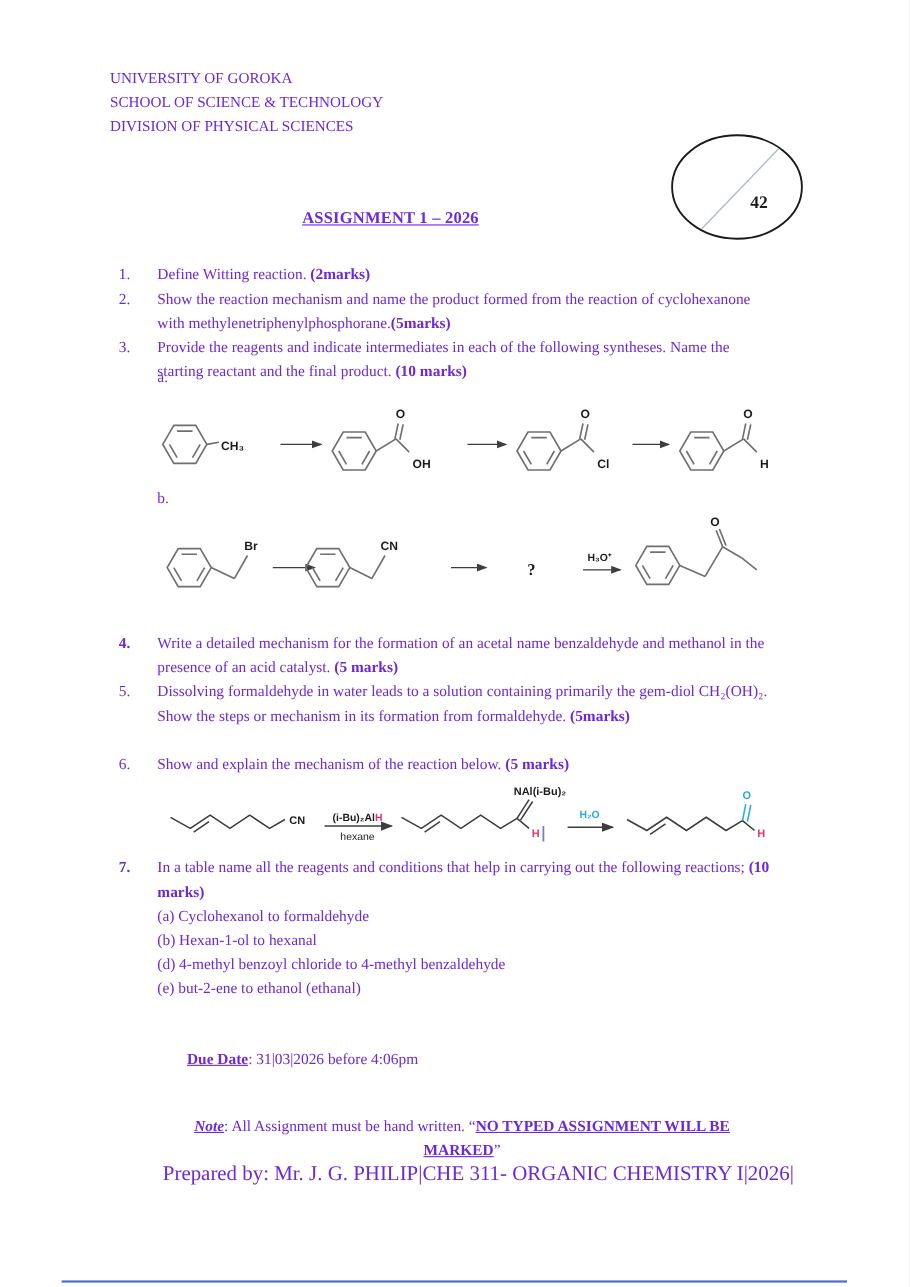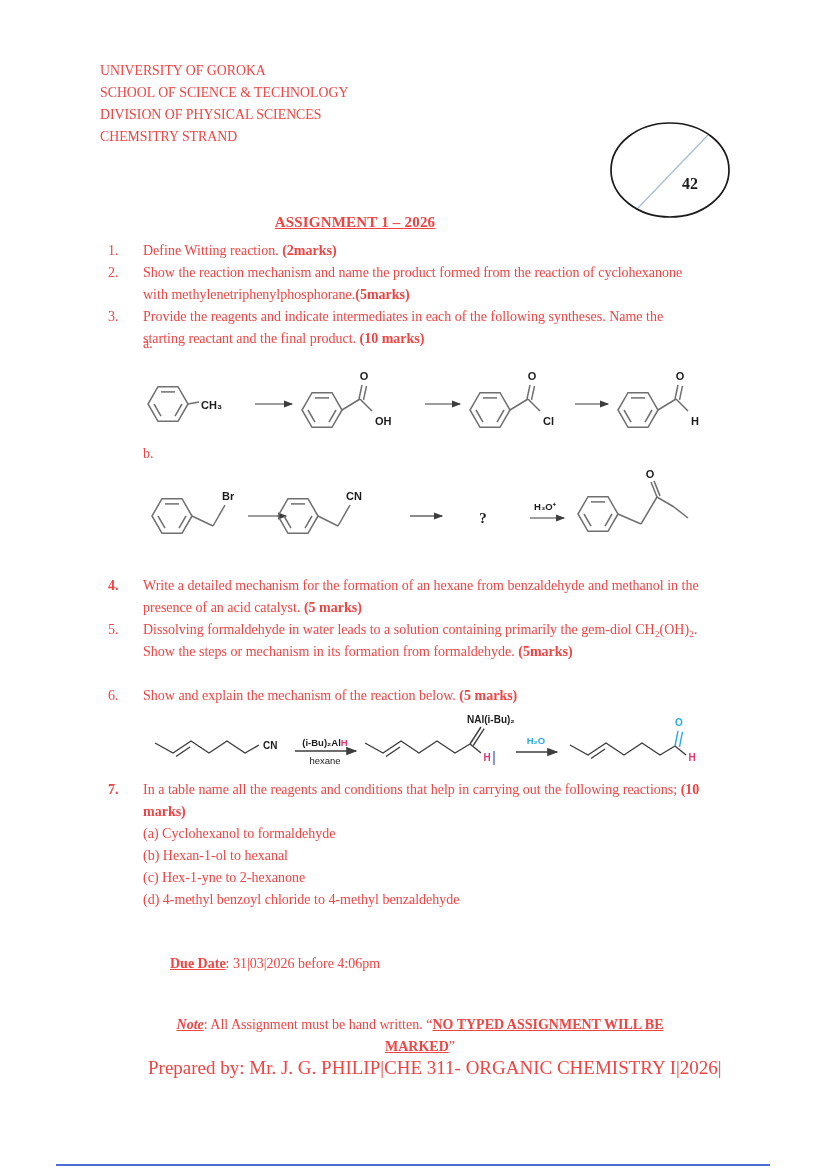--- a/index.html
+++ b/index.html
@@ -1,21 +1,21 @@
 <!DOCTYPE html>
 <html><head>
 <meta charset="utf-8">
 <style>
   html,body{margin:0;padding:0;background:#e8e8e8;}
   .page{position:relative;width:827px;height:1170px;background:#ffffff;margin:0 auto;
-        font-family:"Liberation Serif", serif;color:#ef4444;overflow:hidden;}
+        font-family:"Liberation Serif", serif;color:#6d28d9;overflow:hidden;}
   .abs{position:absolute;}
   .hdr{left:100px;top:60px;font-size:13.8px;line-height:22px;white-space:nowrap;}
   .title{left:100px;top:191px;width:510px;text-align:center;font-weight:bold;font-size:15px;
-         text-decoration:underline;letter-spacing:.2px;margin-top:23px;}
+         text-decoration:underline;letter-spacing:.2px;}
   .q{left:108px;width:600px;font-size:14px;line-height:22px;}
   .q .row{display:flex;}
   .q .num{width:35px;flex:0 0 35px;}
   .q .body{width:560px;font-family:Liberation Serif, serif;}
   .bold{font-weight:bold;}
   .sublabel{left:143px;font-size:14px;}
   .due{left:130px;top:956px;font-size:14px;margin-left:40px;}
   .due .lbl{font-weight:bold;text-decoration:underline;}
   .note{left:140px;top:1014px;width:560px;font-size:14px;line-height:22px;text-align:center;}
   .note .lbl{font-weight:bold;font-style:italic;text-decoration:underline;}
@@ -47,21 +47,20 @@
       <marker id="arr" markerWidth="9" markerHeight="8" refX="7" refY="3" orient="auto">
         <path d="M0,0 L8,3 L0,6 z" fill="#3d3d3d"></path>
       </marker>
     </defs>
   </svg>
 
   <div class="abs hdr">
     <div>UNIVERSITY OF GOROKA</div>
     <div>SCHOOL OF SCIENCE &amp; TECHNOLOGY</div>
     <div>DIVISION OF PHYSICAL SCIENCES</div>
-    <div>CHEMSITRY STRAND</div>
   </div>
 
   <svg class="abs" style="left:606px;top:118px" width="132" height="106">
     <ellipse cx="64" cy="52" rx="59" ry="47" fill="none" stroke="#1a1a1a" stroke-width="1.7"></ellipse>
     <line x1="32" y1="90" x2="102" y2="17" stroke="#a9bdd3" stroke-width="1.3"></line>
     <text x="84" y="71" class="badge42" text-anchor="middle">42</text>
   </svg>
 
   <div class="abs title">ASSIGNMENT 1 – 2026</div>
 
@@ -155,21 +154,21 @@
     <text x="82" y="30" class="al">Br</text>
     <text x="206" y="30" class="al">CN</text>
     <text x="343" y="53" class="qm" text-anchor="middle">?</text>
     <text x="405" y="40" class="rl" text-anchor="middle">H₃O⁺</text>
     <text x="510" y="8" class="al" text-anchor="middle">O</text>
   </svg>
 
   <div class="abs q" style="top:575px">
     <div class="row">
         <span class="num bold">4.</span>
-      <span class="body"><span>Write a detailed mechanism for the formation of an hexane from benzaldehyde and methanol in the presence of an acid catalyst. </span><span class="bold">(5 marks)</span></span>
+      <span class="body"><span>Write a detailed mechanism for the formation of an acetal name benzaldehyde and methanol in the presence of an acid catalyst. </span><span class="bold">(5 marks)</span></span>
       </div>
   </div>
 
   <div class="abs q" style="top:619px">
     <div class="row">
         <span class="num">5.</span>
       <span class="body"><span>Dissolving formaldehyde in water leads to a solution containing primarily the gem-diol CH₂(OH)₂. Show the steps or mechanism in its formation from formaldehyde. </span><span class="bold">(5marks)</span></span>
       </div>
   </div>
 
@@ -212,22 +211,22 @@
     <text x="552" y="49" class="ql pink" text-anchor="middle">H</text>
   </svg>
 
   <div class="abs q" style="top:779px">
     <div class="row">
         <span class="num bold">7.</span>
       <span class="body">
         <span>In a table name all the reagents and conditions that help in carrying out the following reactions; </span><span class="bold">(10 marks)</span>
         <div>(a) Cyclohexanol to formaldehyde</div>
         <div>(b) Hexan-1-ol to hexanal</div>
-        <div>(c) Hex-1-yne to 2-hexanone</div>
         <div>(d) 4-methyl benzoyl chloride to 4-methyl benzaldehyde</div>
+        <div>(e) but-2-ene to ethanol (ethanal)</div>
       </span>
       </div>
   </div>
 
   <div class="abs due">
     <span class="lbl">Due Date</span><span>: 31|03|2026 before 4:06pm</span>
   </div>
 
   <div class="abs note">
     <span class="lbl">Note</span><span>: All Assignment must be hand written. “</span><span class="shout">NO TYPED ASSIGNMENT WILL BE MARKED</span><span>”</span>

